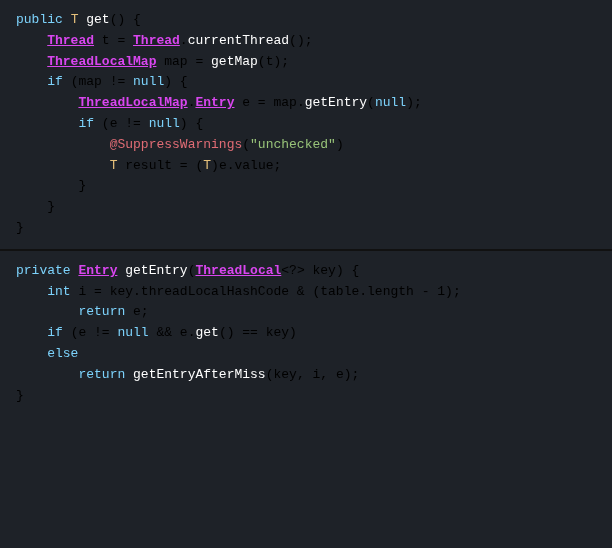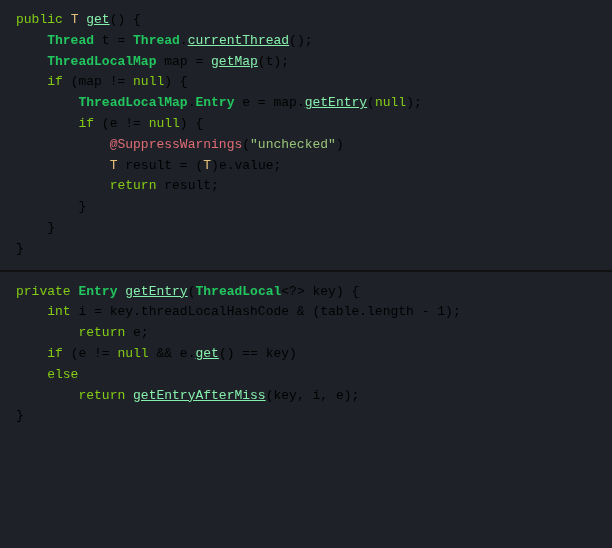--- a/index.html
+++ b/index.html
@@ -17,41 +17,40 @@
       border-bottom: 2px solid #111;
     }
     .code-panel:last-child {
       border-bottom: none;
     }
     .line {
       display: block;
       white-space: pre;
     }
     
-    .kw { color: #84cc16; } 
+    .kw { color: #7dd3fc; } 
     .type { color: #e5c07b; } 
-    .method { color: #86efac; text-decoration: underline; }
+    .method { color: #ffffff; }
     .string { color: #98c379; }
     .annotation { color: #e06c75; }
-    .bold-type { color: #22c55e; font-weight: bold; }
+    .bold-type { color: #d946ef; font-weight: bold; text-decoration: underline; }
   </style>
 </head>
 <body>
 
 <div id="app">
     <div class="code-panel">
       <div class="line"><span class="kw">public</span> <span class="type">T</span> <span class="method">get</span>() {</div>
       <div class="line">    <span class="bold-type">Thread</span> t = <span class="bold-type">Thread</span>.<span class="method">currentThread</span>();</div>
       <div class="line">    <span class="bold-type">ThreadLocalMap</span> map = <span class="method">getMap</span>(t);</div>
       <div class="line">    <span class="kw">if</span> (map != <span class="kw">null</span>) {</div>
       <div class="line">        <span class="bold-type">ThreadLocalMap</span>.<span class="bold-type">Entry</span> e = map.<span class="method">getEntry</span>(<span class="kw">null</span>);</div>
       <div class="line">        <span class="kw">if</span> (e != <span class="kw">null</span>) {</div>
       <div class="line">            <span class="annotation">@SuppressWarnings</span>(<span class="string">"unchecked"</span>)</div>
       <div class="line">            <span class="type">T</span> result = (<span class="type">T</span>)e.value;</div>
-      <div class="line">            <span class="kw">return</span> result;</div>
       <div class="line">        }</div>
       <div class="line">    }</div>
       <div class="line">}</div>
     </div>
     <div class="code-panel">
       <div class="line"><span class="kw">private</span> <span class="bold-type">Entry</span> <span class="method">getEntry</span>(<span class="bold-type">ThreadLocal</span>&lt;?&gt; key) {</div>
       <div class="line">    <span class="kw">int</span> i = key.threadLocalHashCode &amp; (table.length - 1);</div>
       <div class="line">        <span class="kw">return</span> e;</div>
       <div class="line">    <span class="kw">if</span> (e != <span class="kw">null</span> &amp;&amp; e.<span class="method">get</span>() == key)</div>
       <div class="line">    <span class="kw">else</span></div>

